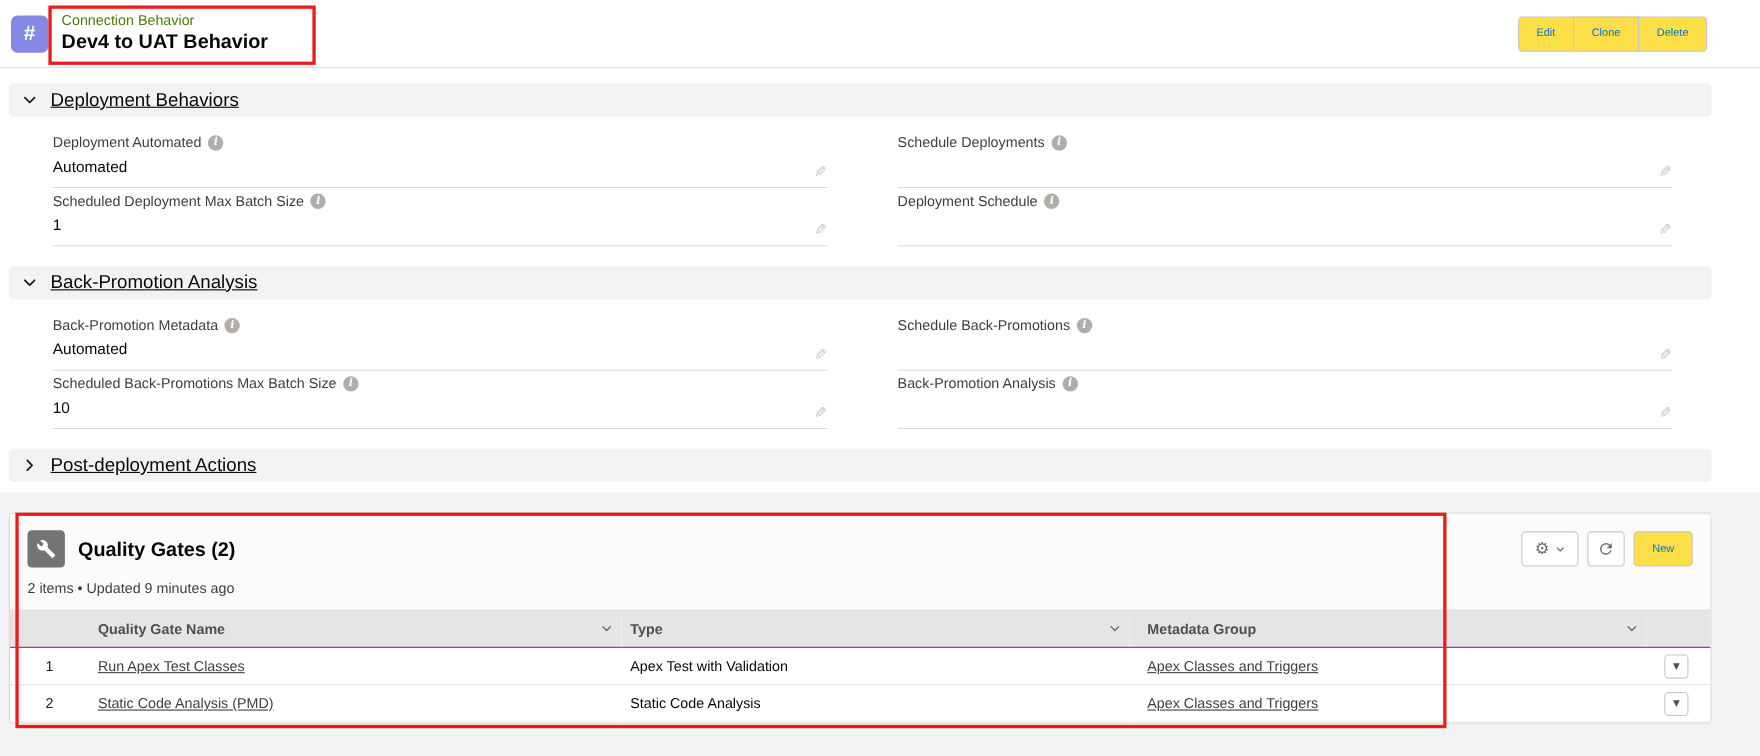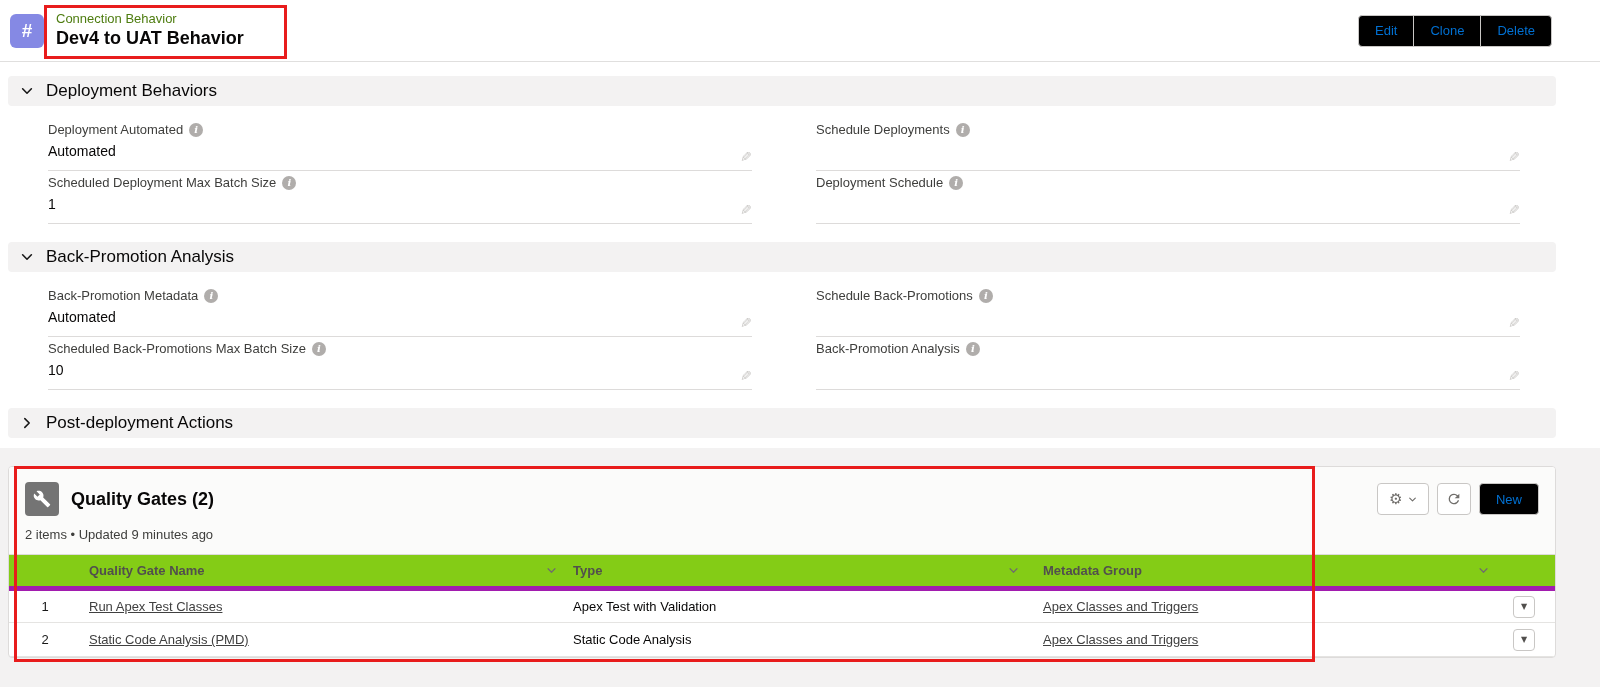--- a/index.html
+++ b/index.html
@@ -7,30 +7,30 @@
   body { font-family: "Liberation Sans", sans-serif; background: #f3f2f2; overflow: hidden; }
   .page { position: relative; width: 1600px; height: 687px; background: #f3f2f2; }
 
   
   .record-header { height: 62px; background: #fff; display: flex; align-items: center; padding: 0 48px 0 10px; border-bottom: 1px solid #e0dfde; }
   .record-icon { width: 34px; height: 34px; border-radius: 6px; background: #8589e4; color: #fff; display: flex; align-items: center; justify-content: center; font-size: 19px; font-weight: bold; margin-right: 12px; flex: 0 0 auto; }
   .record-titles { display: flex; flex-direction: column; gap: 2px; }
   .object-label { font-size: 13px; color: #4d7c0f; line-height: 1.1; }
   .record-title { font-size: 18px; font-weight: 700; color: #080707; line-height: 1.2; }
   .header-actions { margin-left: auto; display: flex; }
-  .btn { height: 32px; padding: 0 16px; background: #000000; border: 1px solid #c9c7c5; color: #0070d2; font-size: 13px; font-family: inherit; display: flex; align-items: center; cursor: pointer; }
+  .btn { height: 32px; padding: 0 16px; background: #fde047; border: 1px solid #c9c7c5; color: #0070d2; font-size: 10px; font-family: inherit; display: flex; align-items: center; cursor: pointer; }
   .header-actions .btn + .btn { margin-left: -1px; }
   .header-actions .btn:first-child { border-radius: 4px 0 0 4px; }
   .header-actions .btn:last-child { border-radius: 0 4px 4px 0; }
   .btn.rounded { border-radius: 4px; }
 
   
   .detail { background: #fff; padding: 14px 0 10px; }
   .section-bar { margin: 0 44px 0 8px; background: #f3f2f2; border-radius: 4px; height: 30px; display: flex; align-items: center; gap: 12px; padding: 0 12px; cursor: pointer; }
-  .section-title { font-size: 17px; color: #080707; }
+  .section-title { font-size: 17px; color: #080707; text-decoration: underline; }
   .chev { flex: 0 0 auto; }
   .fields { display: grid; grid-template-columns: 1fr 1fr; column-gap: 64px; row-gap: 2px; padding: 14px 80px 18px 48px; }
   .field { position: relative; border-bottom: 1px solid #dddbda; padding: 2px 30px 8px 0; min-height: 51px; }
   .field-label { display: flex; align-items: center; gap: 6px; font-size: 13px; color: #3e3e3c; line-height: 16px; }
   .info { width: 14px; height: 14px; border-radius: 50%; background: #b0adab; color: #fff; font-size: 10px; font-weight: bold; font-style: italic; font-family: "DejaVu Serif", serif; display: inline-flex; align-items: center; justify-content: center; cursor: pointer; border: none; flex: 0 0 auto; }
   .field-value { margin-top: 5px; font-size: 14px; color: #080707; min-height: 19px; }
   .pencil { position: absolute; right: 0; bottom: 5px; background: transparent; border: none; color: #c9c7c5; font-size: 14px; cursor: pointer; font-family: "DejaVu Sans", sans-serif; transform: scaleX(-1); }
 
   
   .related-area { padding: 18px 44px 0 8px; }
@@ -41,21 +41,21 @@
   .rl-title { font-size: 18px; font-weight: 700; color: #080707; }
   .rl-actions { margin-left: auto; display: flex; align-items: center; gap: 8px; }
   .icon-btn { height: 32px; border: 1px solid #c9c7c5; border-radius: 4px; background: #fff; display: flex; align-items: center; justify-content: center; color: #706e6b; cursor: pointer; }
   .gear-btn { width: 52px; gap: 5px; }
   .gear-glyph { font-family: "DejaVu Sans", sans-serif; font-size: 15px; line-height: 1; color: #706e6b; }
   .refresh-btn { width: 34px; }
   .rl-meta { margin-top: 10px; font-size: 13px; color: #3e3e3c; }
 
   table { width: 100%; border-collapse: collapse; font-size: 13px; table-layout: fixed; }
   col.c-num { width: 72px; } col.c-name { width: 484px; } col.c-type { width: 462px; } col.c-meta { width: 470px; } col.c-act { width: auto; }
-  thead th { height: 34px; background: #84cc16; border-top: 1px solid #dddbda; border-bottom: 5px solid #a21caf; font-weight: 700; color: #514f4d; text-align: left; padding: 0 8px; cursor: pointer; }
+  thead th { height: 34px; background: #e5e5e5; border-top: 1px solid #dddbda; border-bottom: 1px solid #a21caf; font-weight: 700; color: #514f4d; text-align: left; padding: 0 8px; cursor: pointer; }
   .th-inner { display: flex; align-items: center; justify-content: space-between; }
   tbody td { height: 34px; border-bottom: 1px solid #e5e4e2; padding: 0 8px; color: #080707; }
   td.num, th.num { text-align: center; color: #181818; }
   td.pad-lg, th.pad-lg { padding-left: 16px; }
   a.cell-link { color: #404040; text-decoration: underline; cursor: pointer; }
   .row-action { width: 22px; height: 22px; border: 1px solid #c9c7c5; border-radius: 4px; background: #fff; display: flex; align-items: center; justify-content: center; cursor: pointer; }
   .tri { font-family: "DejaVu Sans", sans-serif; font-size: 8px; color: #514f4d; line-height: 1; }
 
   
   .annotation { position: absolute; border: 3px solid #e81c1c; pointer-events: none; z-index: 50; background: transparent; }

